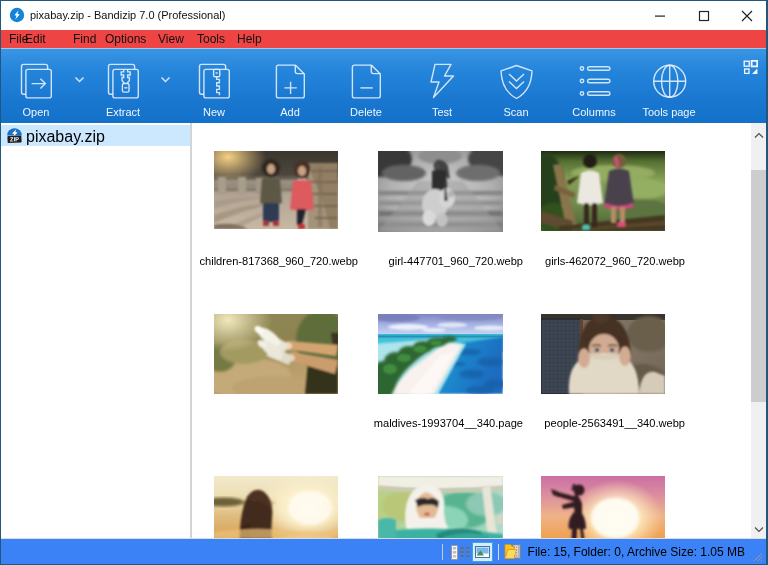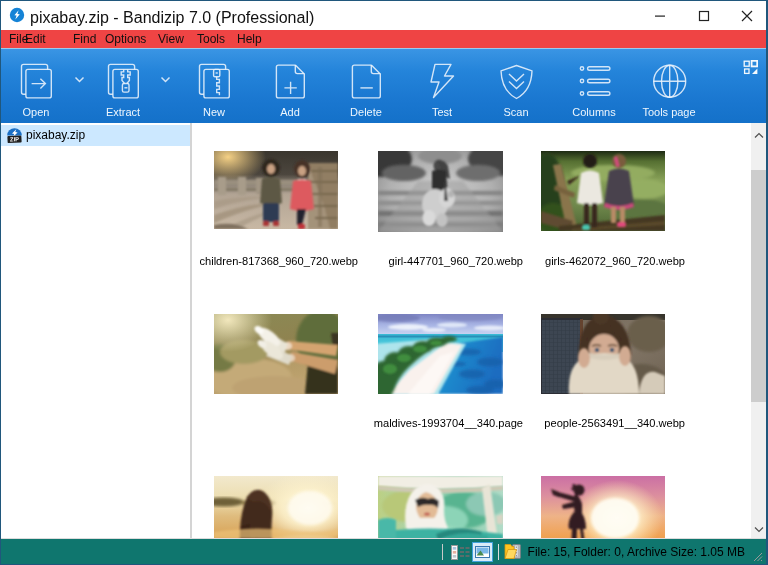--- a/index.html
+++ b/index.html
@@ -4,41 +4,41 @@
 <style>
   * { margin:0; padding:0; box-sizing:border-box; }
   html,body { width:768px; height:565px; overflow:hidden; }
   body { font-family:"Liberation Sans", sans-serif; position:relative; background:#fff; }
   #win { position:absolute; left:0; top:0; width:768px; height:565px;
          border-top:1px solid #20577c; border-left:1px solid #20577c;
          border-right:2px solid #20577c; border-bottom:2px solid #20577c; }
   .abs { position:absolute; }
   
   #titlebar { position:absolute; left:0; top:0; width:765px; height:29px; background:#fff; }
-  #title-text { position:absolute; left:29px; top:8px; font-size:16px; color:#111; white-space:nowrap; }
+  #title-text { position:absolute; left:29px; top:8px; font-size:11px; color:#111; white-space:nowrap; }
   
   #menubar { position:absolute; left:0; top:29px; width:765px; height:18px; background:#ef4444; font-size:12px; color:#111; }
   #menubar span { position:absolute; top:2px; }
   
   #toolbar { position:absolute; left:0; top:47px; width:765px; height:75px;
     background:linear-gradient(180deg,#3a95e4 0%,#2484da 30%,#1a77d0 70%,#1471c9 100%);
     border-top:1px solid #9ec9ec; }
   .tlabel { position:absolute; width:100px; text-align:center; top:57px; font-size:11px; color:#eef6fd; }
   
   #content { position:absolute; left:0; top:122px; width:765px; height:415px; background:#fff; overflow:hidden; }
   #sidebar-sel { position:absolute; left:0; top:2px; width:189px; height:21px; background:#cce8ff; }
-  #sidebar-label { position:absolute; left:25px; top:5px; font-size:12px; color:#000; }
+  #sidebar-label { position:absolute; left:25px; top:5px; font-size:16px; color:#000; }
   #splitter { position:absolute; left:189px; top:0; width:2px; height:415px; background:#d4d4d4; }
   .thumb { position:absolute; overflow:hidden; }
   .fname { position:absolute; width:164px; text-align:right; font-size:11.1px; color:#000; white-space:nowrap; }
   
   #sbar { position:absolute; left:750px; top:0; width:15px; height:415px; background:#f0f0f0; }
   #sthumb { position:absolute; left:750px; top:47px; width:15px; height:232px; background:#cdcdcd; }
   
-  #statusbar { position:absolute; left:0; top:537px; width:765px; height:26px; background:#0f766e; border-top:1px solid #dcdcdc; }
+  #statusbar { position:absolute; left:0; top:537px; width:765px; height:26px; background:#3b82f6; border-top:1px solid #dcdcdc; }
   #stext { position:absolute; right:21px; top:6px; font-size:12px; color:#000; }
 </style>
 </head>
 <body>
 <div id="win">
   <div id="titlebar">
     <svg class="abs" style="left:8px;top:6px" width="16" height="16" viewBox="0 0 16 16">
       <circle cx="8" cy="8" r="7.2" fill="#1583d6"></circle>
       <path d="M9.6 3.2 L5.4 8.2 L7.6 8.4 L6.3 12.6 L10.8 7.2 L8.4 7.0 Z" fill="#fff"></path>
     </svg>

